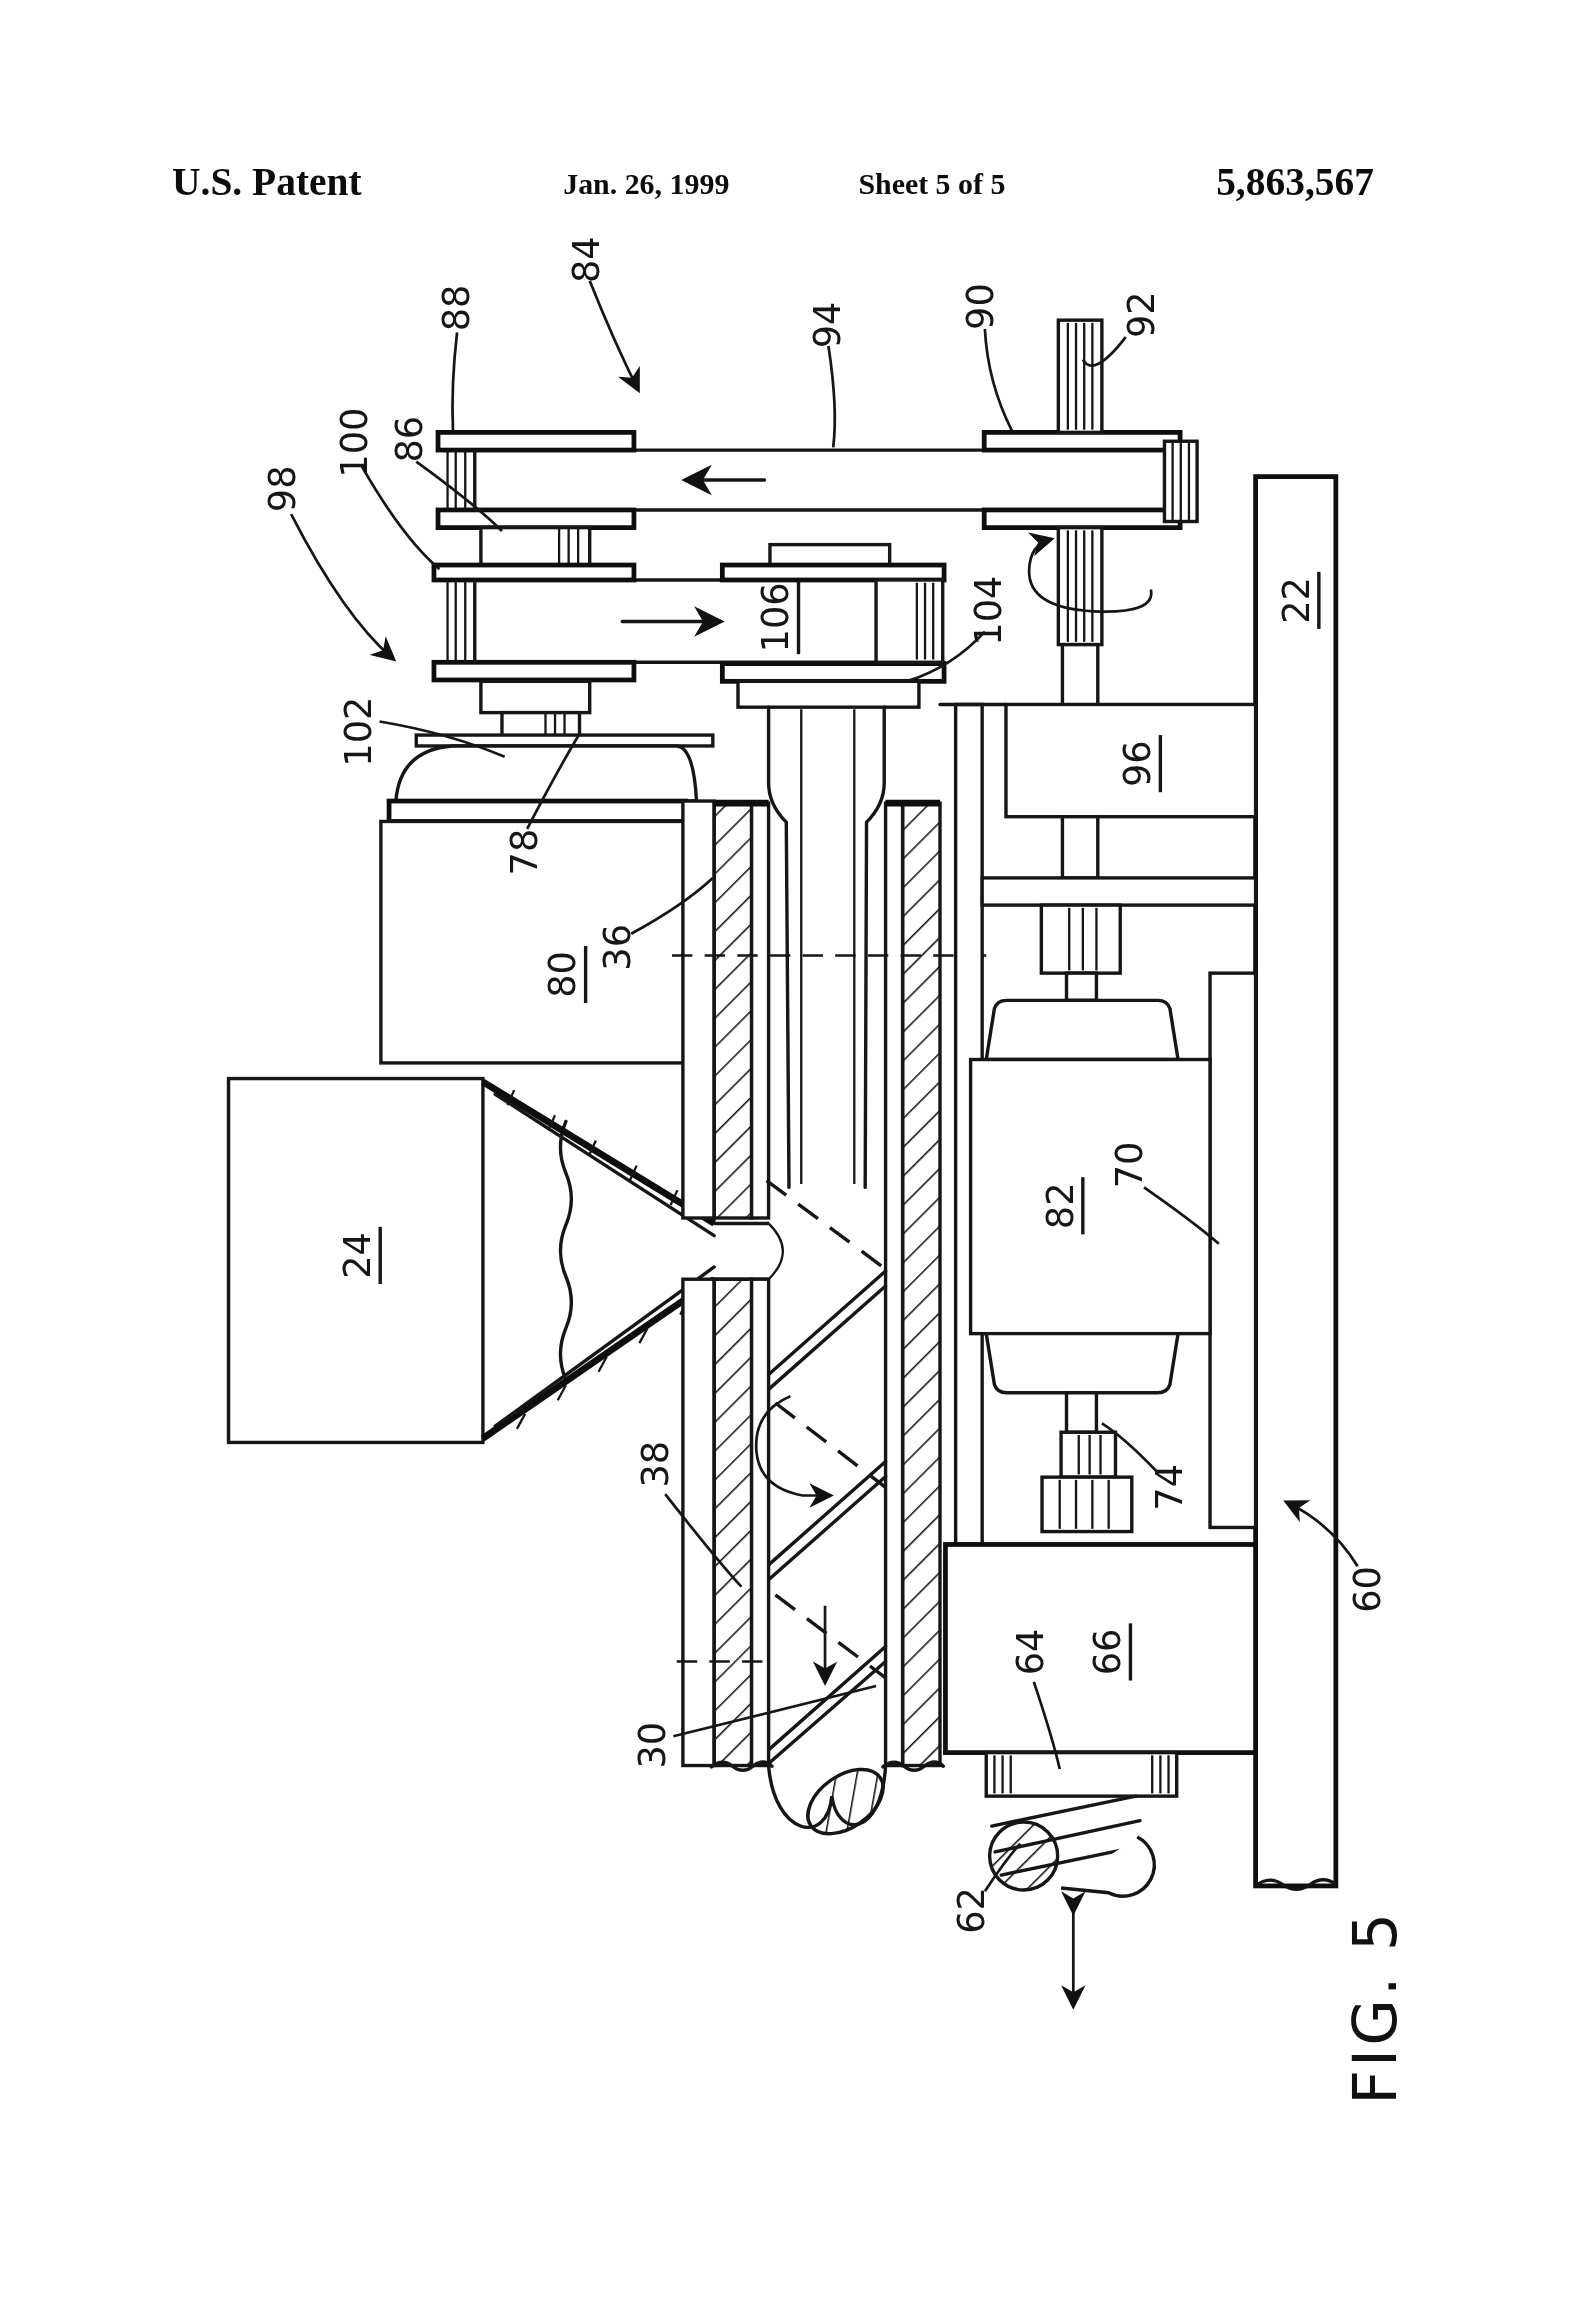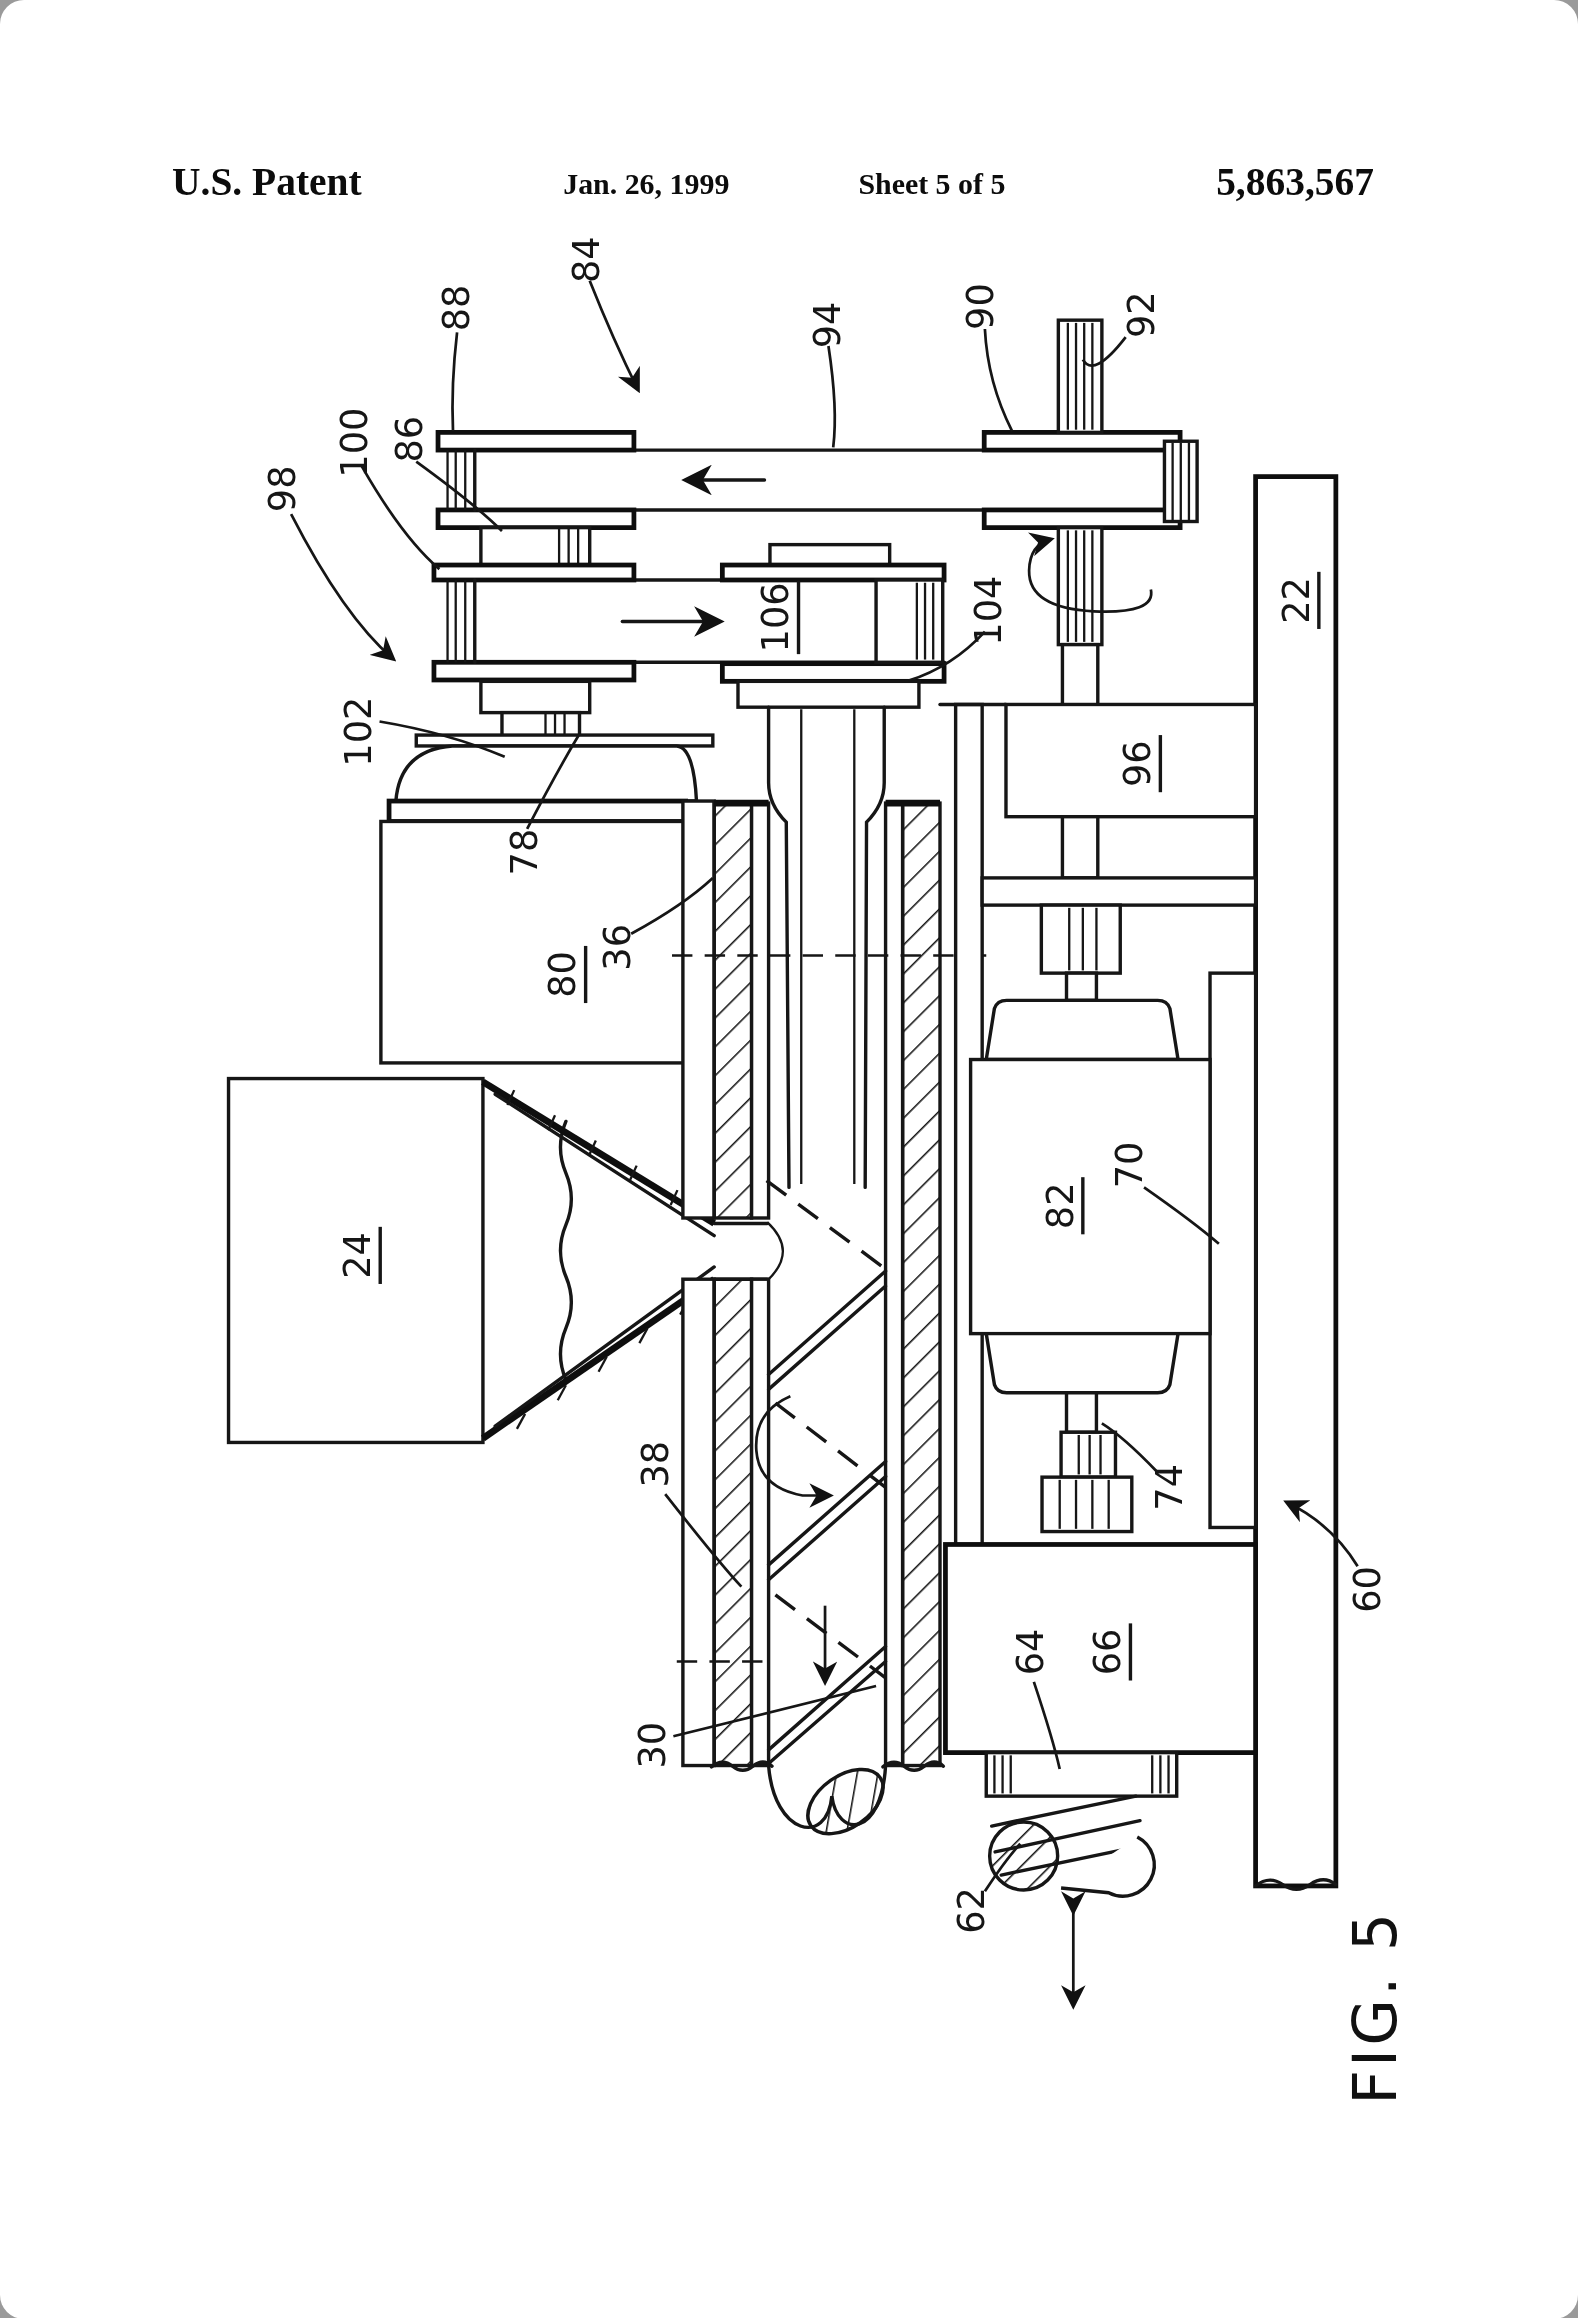--- a/index.html
+++ b/index.html
@@ -1,17 +1,17 @@
 <!DOCTYPE html>
 <html style="font-size:11px"><head>
 <meta charset="utf-8">
 <style>
   html,body{margin:0;padding:0;background:#9a9a9a;}
   .page{position:relative;width:1578px;height:2319px;background:#ffffff;margin:0 auto;
-        font-family:"Liberation Serif", serif;border-radius:24px;}
+        font-family:"Liberation Serif", serif;}
   svg{position:absolute;left:0;top:0;}
   .hdr-big{font:bold 58px "Liberation Serif", serif;fill:#0c0c0c;}
   .hdr-mid{font:bold 44px "Liberation Serif", serif;fill:#0c0c0c;}
   .ref{font:54px "DejaVu Sans", sans-serif;fill:#161616;}
   .fig{font:88px "DejaVu Sans", sans-serif;fill:#111;letter-spacing:5px;}
   .ln   {stroke:#161616;stroke-width:5;fill:none;stroke-linecap:round;}
   .thk  {stroke:#0e0e0e;stroke-width:10;fill:none;stroke-linecap:butt;}
   .thin {stroke:#161616;stroke-width:3.4;fill:none;}
   .wh   {fill:#ffffff;stroke:#161616;stroke-width:5;}
   .whthk{fill:#ffffff;stroke:#0e0e0e;stroke-width:7;}

